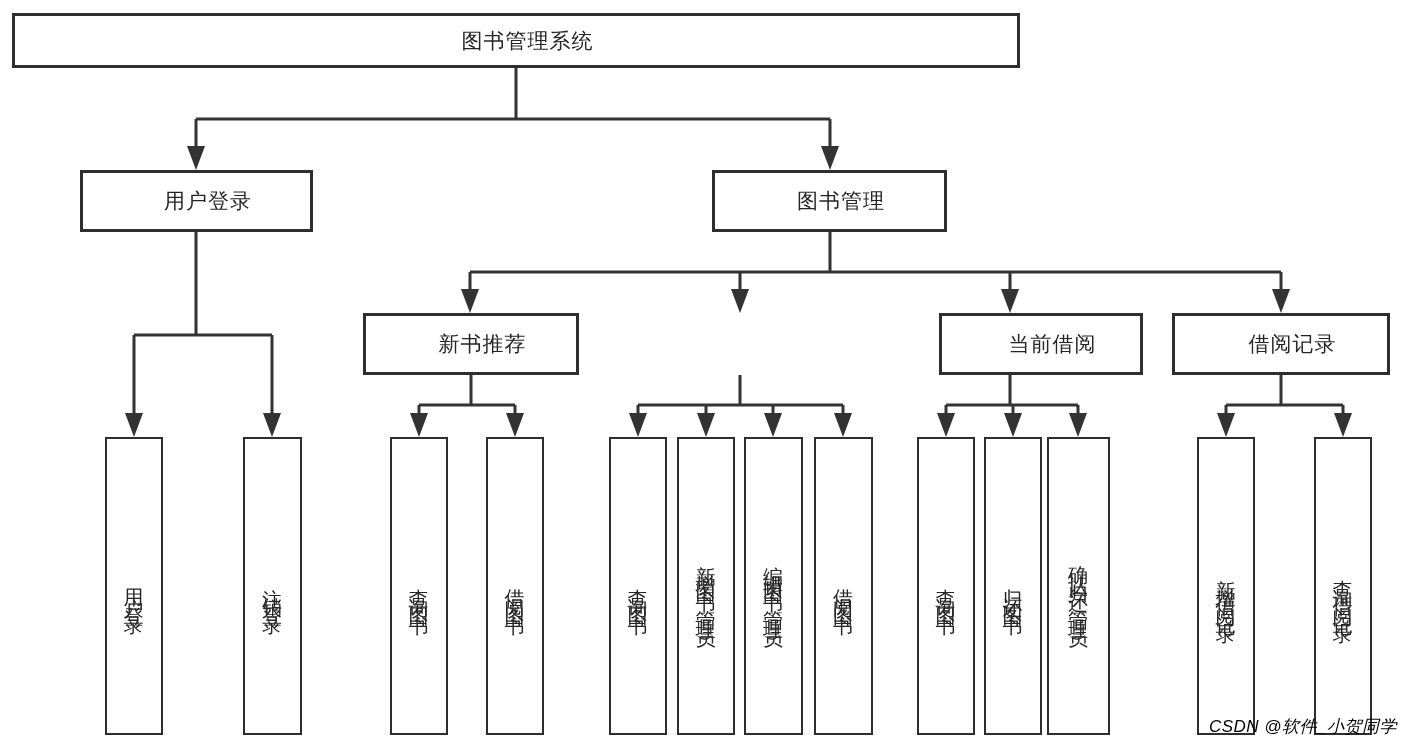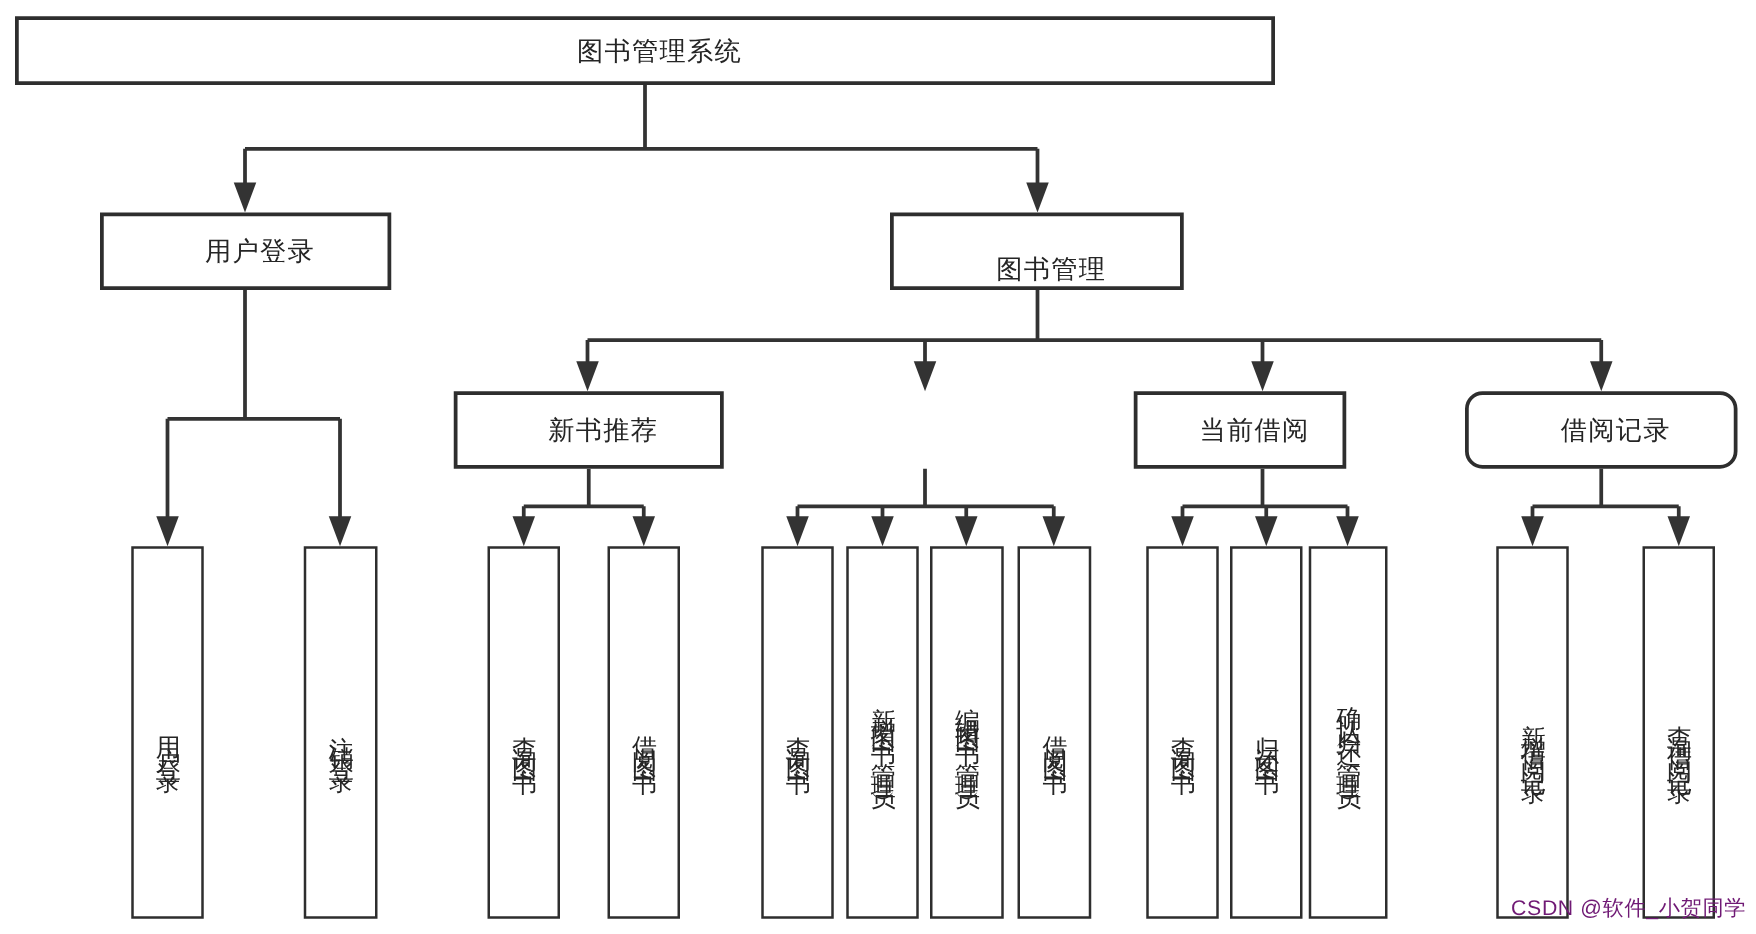--- a/index.html
+++ b/index.html
@@ -48,22 +48,23 @@
     letter-spacing: 9px;
     margin-bottom: -9px; 
     line-height: 1.1;
   }
   .watermark {
     position: absolute;
     right: 8px;
     top: 715px;
     font-size: 17px;
     letter-spacing: 0.5px;
-    color: #701a75;
+    color: #000000;
     white-space: nowrap;
+    font-style: italic;
   }
 </style>
 </head>
 <body>
 
 <div class="canvas">
 
   <svg class="edges" viewBox="0 0 1405 747" xmlns="http://www.w3.org/2000/svg">
     <g stroke="#333333" stroke-width="3" fill="none">
 
@@ -104,31 +105,31 @@
     </g>
   </svg>
 
   <div class="node" style="left:12px; top:13px; width:1008px; height:55px;">
     <span>图书管理系统</span>
   </div>
 
   <div class="node" style="left:80px; top:170px; width:233px; height:62px;">
     <span>用户登录</span>
   </div>
-  <div class="node" style="left:712px; top:170px; width:235px; height:62px;align-items:flex-end;">
+  <div class="node" style="left:712px; top:170px; width:235px; height:62px;">
     <span>图书管理</span>
   </div>
 
   <div class="node" style="left:363px; top:313px; width:216px; height:62px;font-family:Liberation Mono, monospace;">
     <span>新书推荐</span>
   </div>
-  <div class="node" style="left:907px; top:313px; width:170px; height:62px;">
+  <div class="node" style="left:939px; top:313px; width:204px; height:62px;">
     <span>当前借阅</span>
   </div>
-  <div class="node" style="left:1172px; top:313px; width:218px; height:62px;border-radius:14px;">
+  <div class="node" style="left:1172px; top:313px; width:218px; height:62px;">
     <span>借阅记录</span>
   </div>
 
   <div class="leaf" style="left:105px; top:437px; width:58px; height:298px;">
     <span class="vtext">用户登录</span>
   </div>
   <div class="leaf" style="left:243px; top:437px; width:59px; height:298px;">
     <span class="vtext">注销登录</span>
   </div>
 

